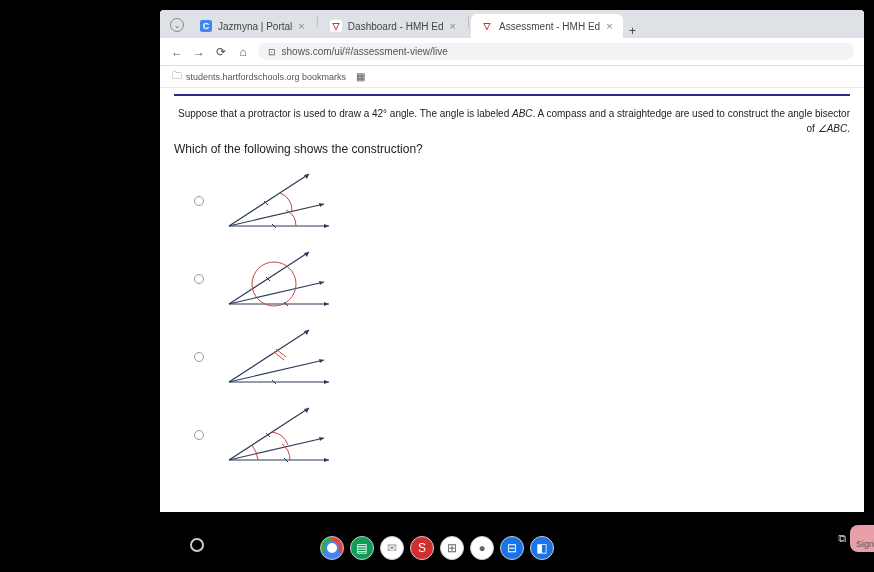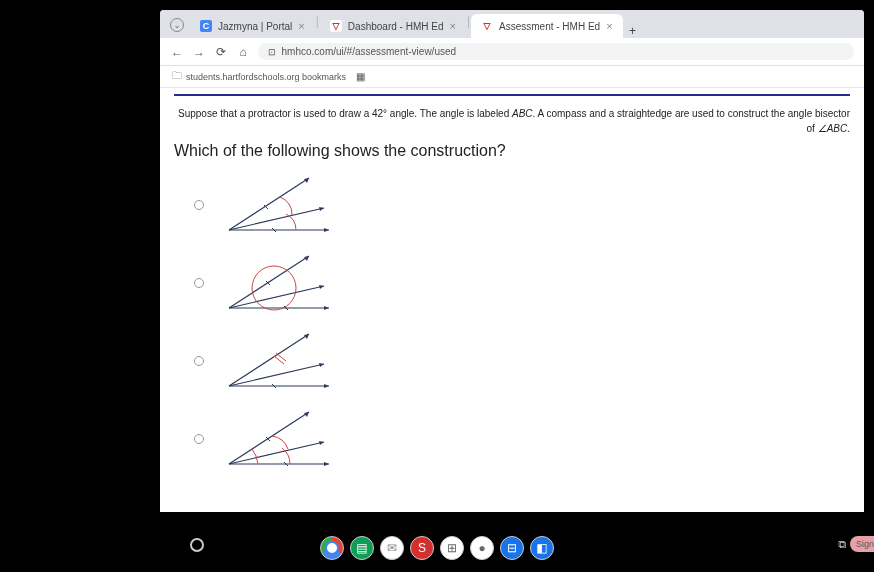--- a/index.html
+++ b/index.html
@@ -22,37 +22,37 @@
 
 .bookmark-bar { height: 22px; display: flex; align-items: center; gap: 10px; padding: 0 12px; font-size: 9px; color: #555; border-bottom: 1px solid #e8e8e8; }
 .bookmark-bar .bm-item { display: flex; align-items: center; gap: 4px; cursor: pointer; }
 .bookmark-bar .bm-icon { font-size: 10px; }
 
 .content { padding: 6px 14px; background: #fff; height: calc(100% - 78px); overflow-y: auto; }
 .student-name { font-size: 10px; color: #6b6b6b; font-style: italic; margin-bottom: 8px; }
 .divider { height: 2px; background: #2a2a8a; margin-bottom: 10px; }
 .question { font-size: 10px; color: #222; line-height: 1.5; margin-bottom: 4px; text-align: right; }
 .question .angle { font-style: italic; }
-.subq { font-size: 16px; color: #222; margin: 6px 0 10px 0; }
+.subq { font-size: 12px; color: #222; margin: 6px 0 10px 0; }
 
 .options { display: flex; flex-direction: column; gap: 8px; margin-left: 20px; }
 .option { display: flex; align-items: center; gap: 20px; }
 .radio { width: 10px; height: 10px; border: 1px solid #999; border-radius: 50%; cursor: pointer; flex-shrink: 0; }
 .diagram { width: 110px; height: 70px; position: relative; }
 
 .taskbar { position: absolute; bottom: 12px; left: 50%; transform: translateX(-50%); display: flex; gap: 6px; }
 .task-icon { width: 24px; height: 24px; border-radius: 50%; background: #fff; display: flex; align-items: center; justify-content: center; font-size: 12px; border: 1px solid #ccc; cursor: pointer; }
 .task-icon.chrome { background: conic-gradient(#ea4335 0 120deg, #4285f4 120deg 240deg, #34a853 240deg 360deg); position: relative; }
 .task-icon.chrome::after { content:''; position:absolute; width:10px; height:10px; background:#fff; border-radius:50%; border:2px solid #4285f4; }
 
 .launcher { position: absolute; bottom: 20px; left: 190px; width: 14px; height: 14px; border: 2px solid #ccc; border-radius: 50%; }
 
 .right-pill { position: absolute; right: 0; bottom: 20px; display:flex; align-items:center; gap:4px; }
 .right-pill .copy-icon { color:#ccc; font-size:11px; }
-.right-pill .sign-btn { background:#e8a0a8; color:#555; font-size:9px; padding:3px 0 3px 6px; border-radius: 8px 0 0 8px; }
+.right-pill .sign-btn { background:#e8a0a8; color:#555; font-size:9px; padding:14px 0 3px 6px; border-radius: 8px 0 0 8px; }
 </style>
 </head>
 <body>
 
 <div class="screen">
 
   <div class="tab-strip">
     <div class="circle">⌄</div>
     <div id="tabs-container" style="display: flex;">
         <div class="tab">
@@ -76,21 +76,21 @@
     <div class="plus-tab">+</div>
   </div>
 
   <div class="url-bar">
     <span class="nav-icon">←</span>
     <span class="nav-icon">→</span>
     <span class="nav-icon">⟳</span>
     <span class="nav-icon">⌂</span>
     <div class="url-field">
       <span class="lock">⊡</span>
-      <span>hmhco.com/ui/#/assessment-view/used</span>
+      <span>shows.com/ui/#/assessment-view/live</span>
     </div>
   </div>
 
   <div class="bookmark-bar">
     <div class="bm-item">
       <span class="bm-icon">🗀</span>
       <span>students.hartfordschools.org bookmarks</span>
     </div>
     <span class="bm-icon" style="letter-spacing:-1px;">▦</span>
   </div>

